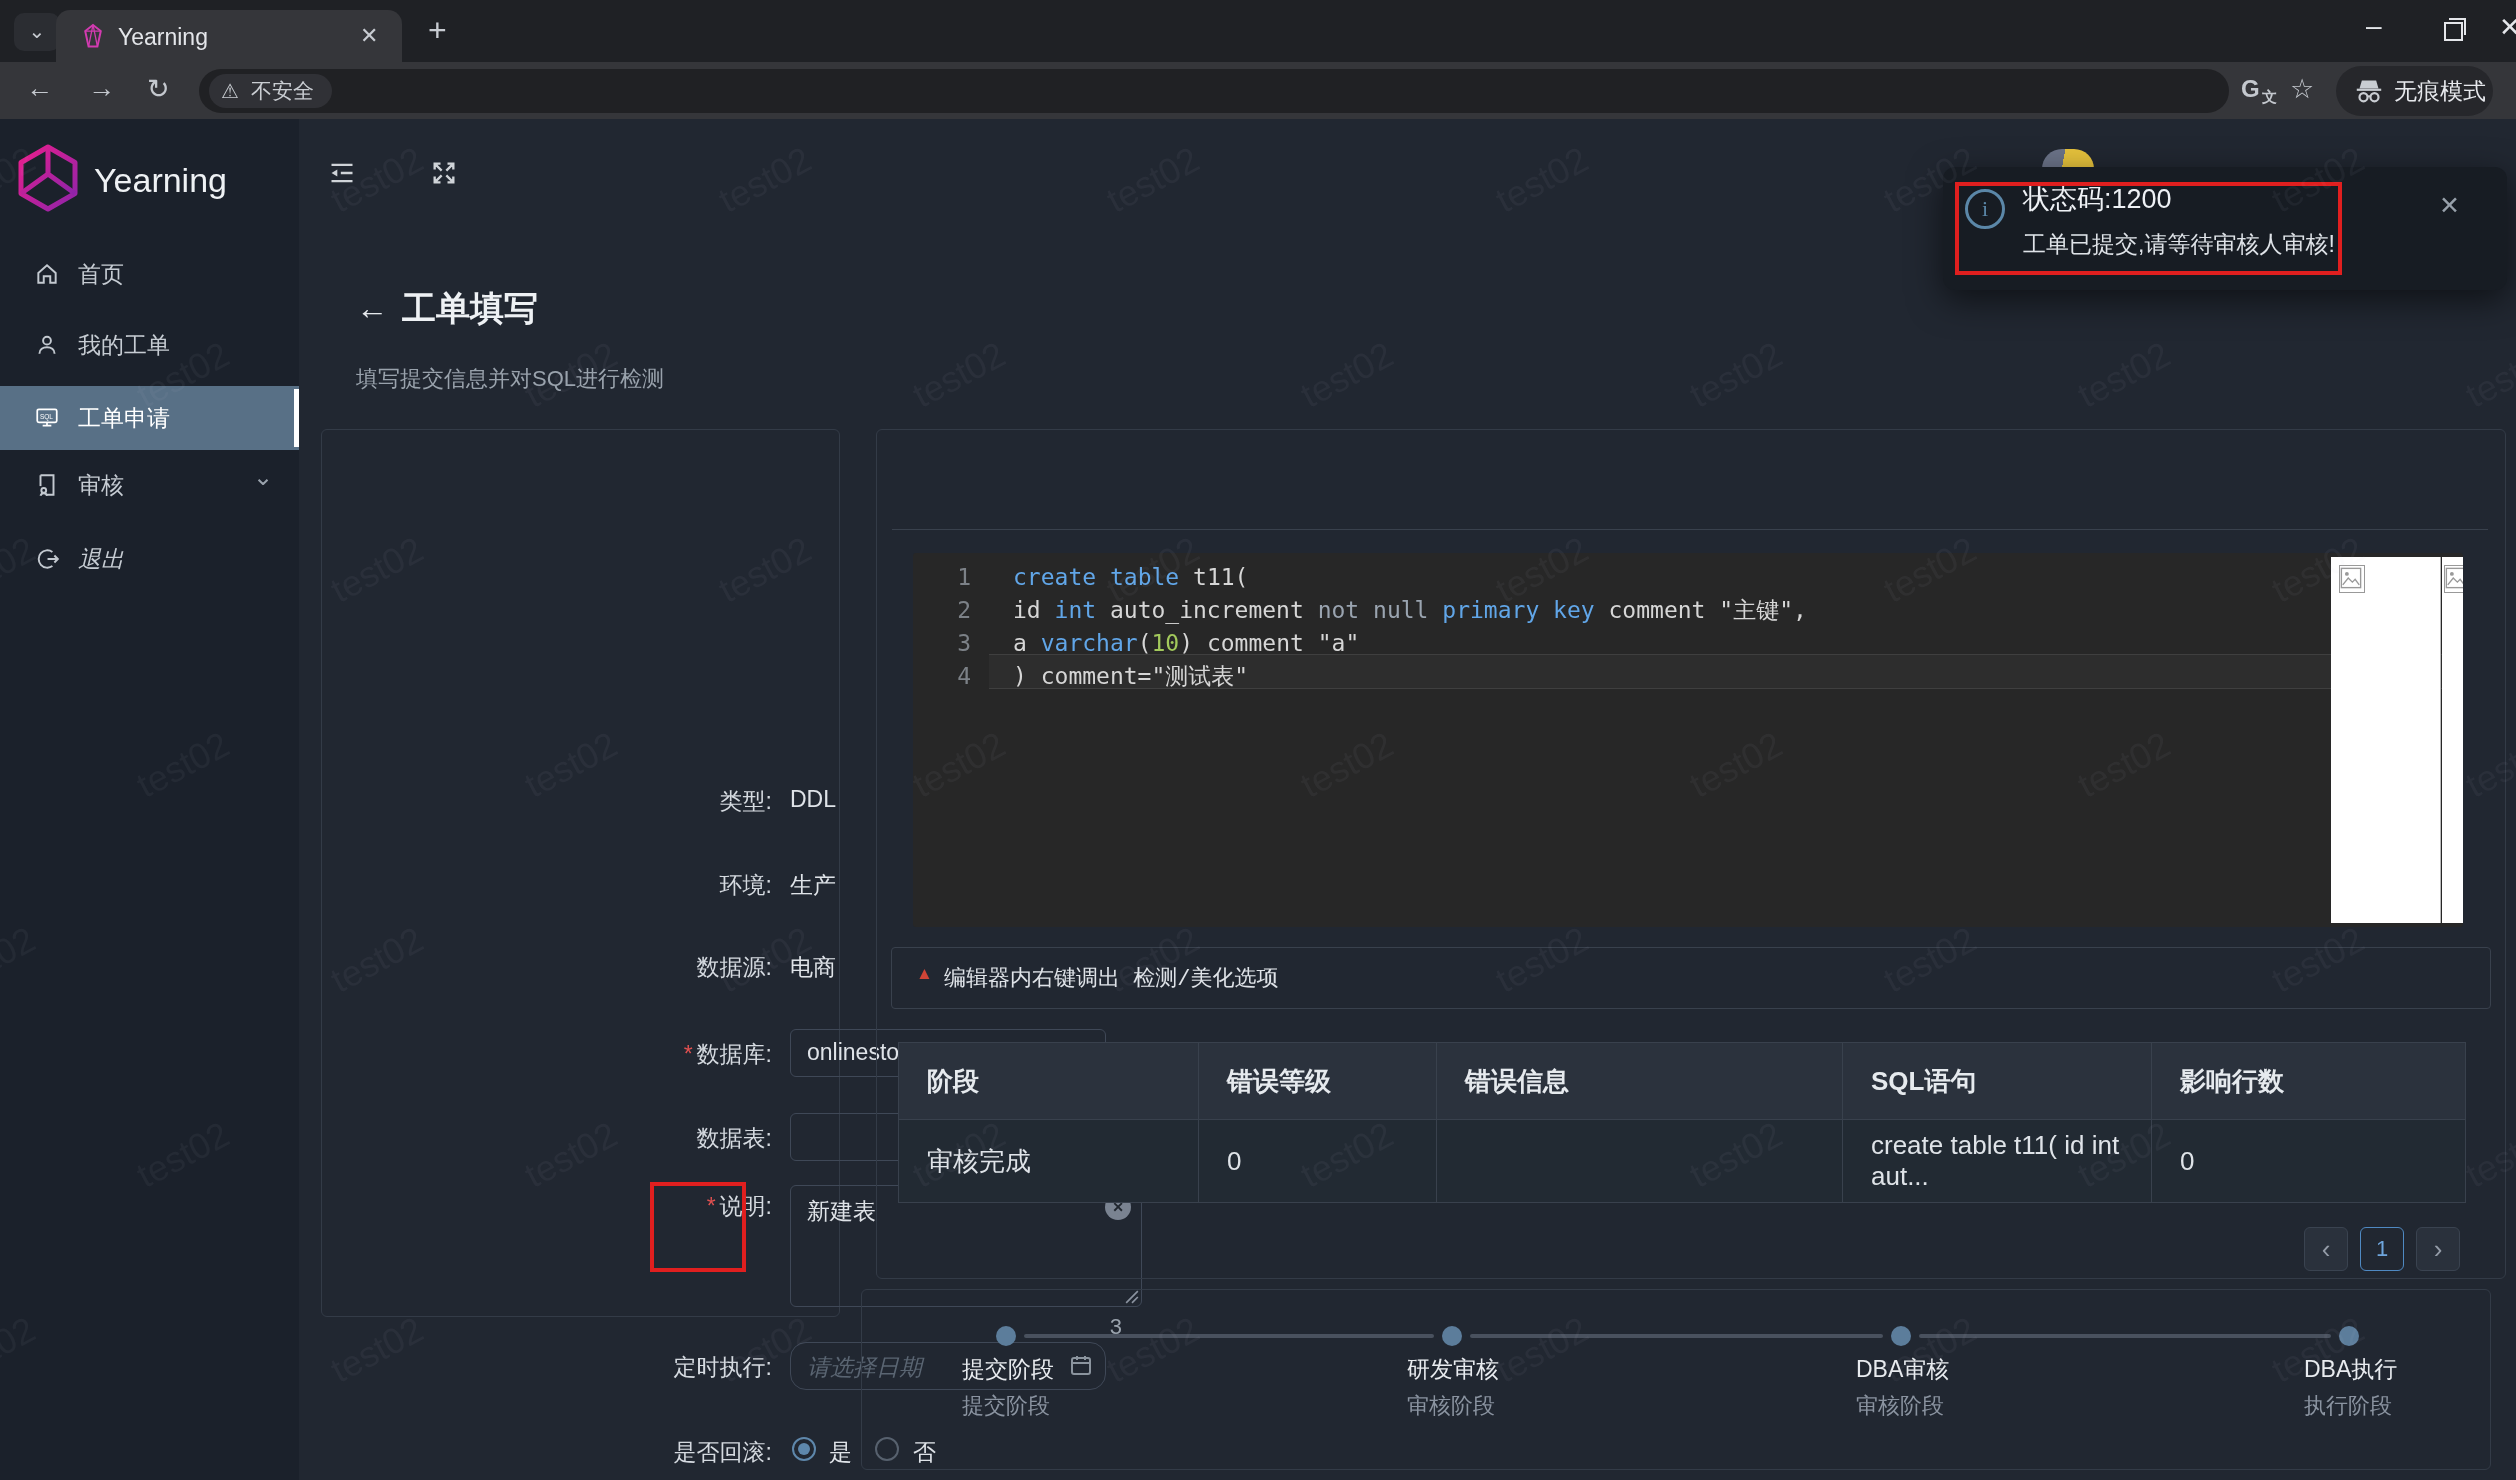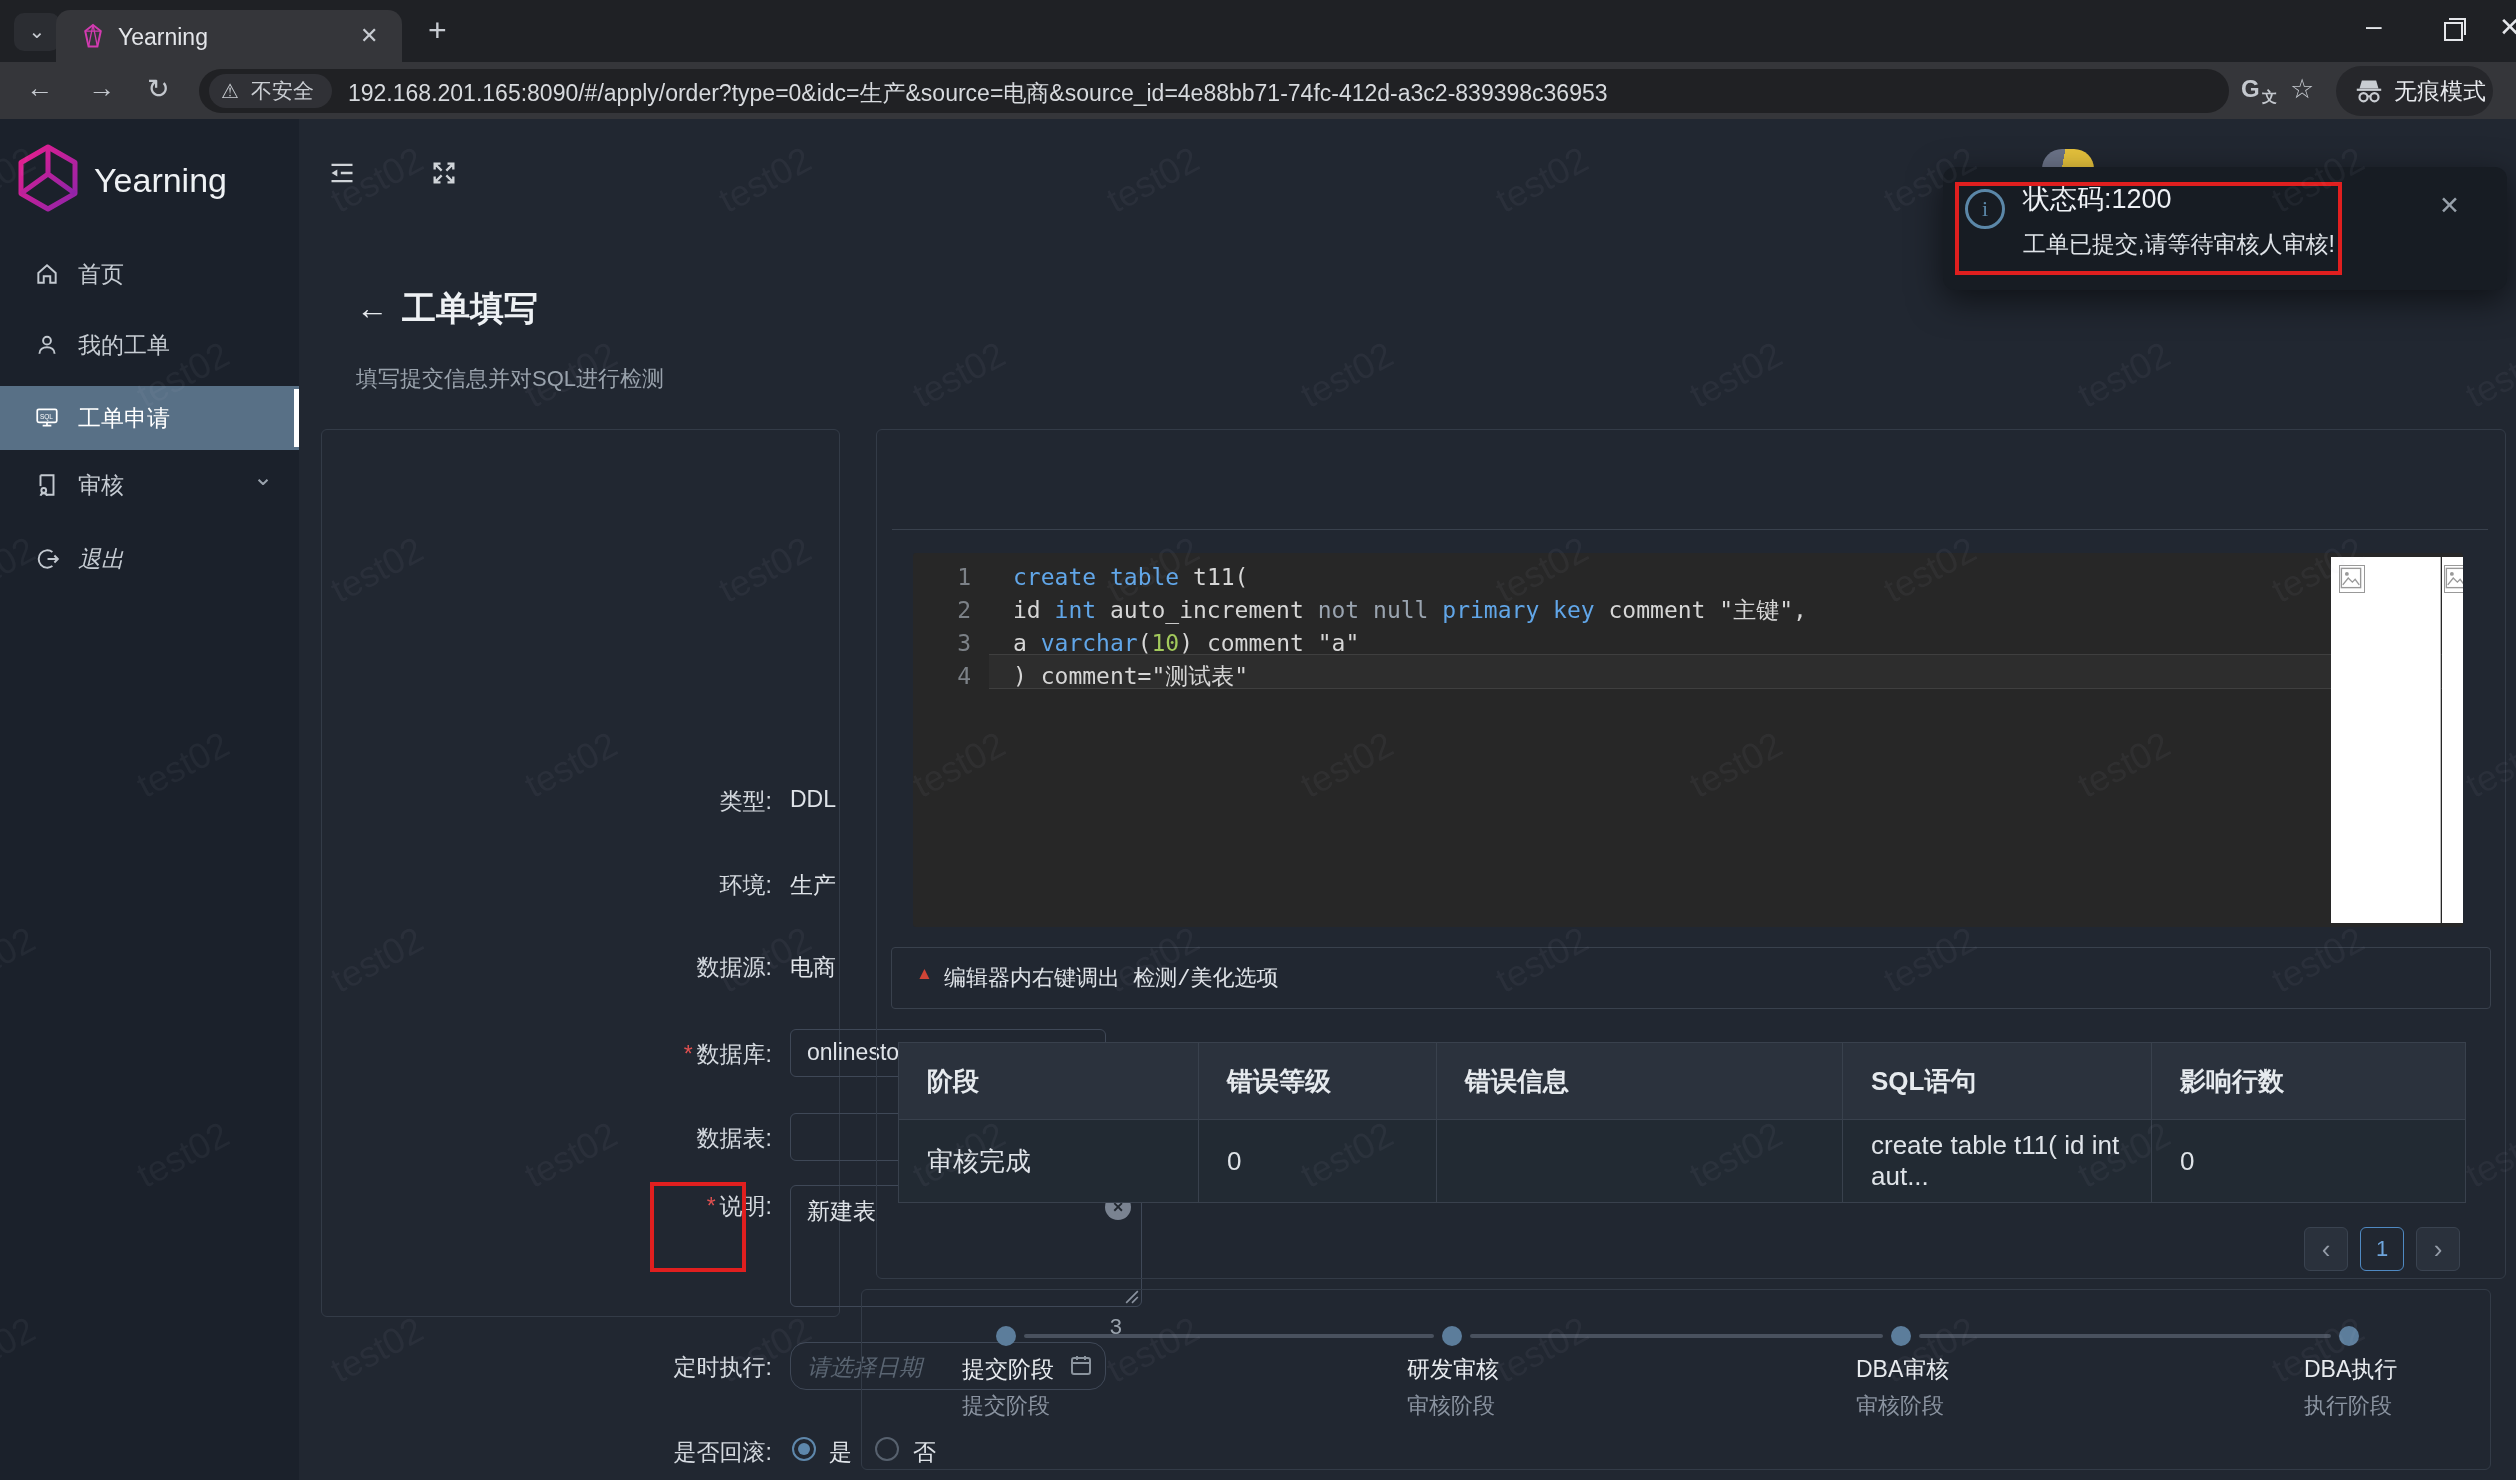--- a/index.html
+++ b/index.html
@@ -164,21 +164,20 @@
 
   <div class="toolbar">
     <div class="navic" style="left:26px">←</div>
     <div class="navic" style="left:88px">→</div>
     <div class="navic" style="left:147px">↻</div>
     <div class="urlbar">
       <div class="secbadge">
         <span class="warnic">⚠</span>
         <span>不安全</span>
       </div>
-      <div class="urltext">192.168.201.165:8090/#/apply/order?type=0&amp;idc=生产&amp;source=电商&amp;source_id=4e88bb71-74fc-412d-a3c2-839398c36953</div>
     </div>
     <div class="tric">
       <span>G</span><i>文</i>
     </div>
     <div class="starbtn">☆</div>
     <div class="incog">
       <svg width="34" height="26" viewBox="0 0 24 20">
         <path d="M6.5 2h11l1.8 6h-14.6z" fill="#c9cdd2"></path>
           <rect x="2.6" y="8.2" width="18.8" height="1.7" fill="#c9cdd2"></rect>
         <circle cx="7.8" cy="14.8" r="3.1" fill="none" stroke="#c9cdd2" stroke-width="1.7"></circle>

